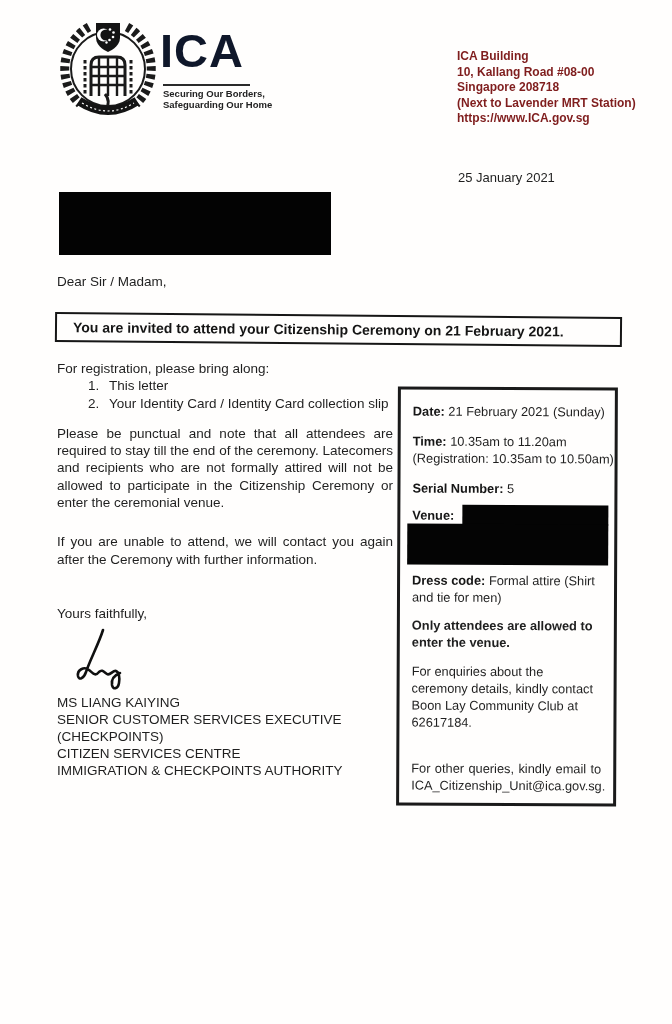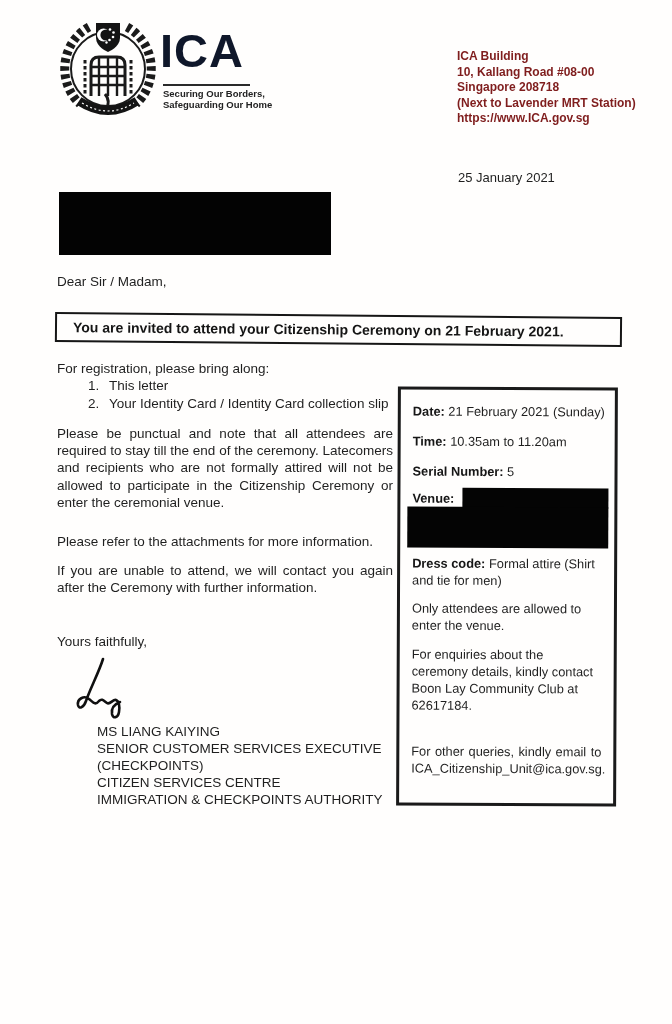--- a/index.html
+++ b/index.html
@@ -32,38 +32,38 @@
   
   .left-col{left:57px;top:360px;width:336px;font-size:13.5px;line-height:17.3px;}
   .left-col p{margin:0;}
   .reg-list{margin:0 0 13px;padding-left:46px;}
   .reg-list li{padding-left:6px;}
   .para-punctual{text-align:justify;margin:0 0 22px !important;}
   .para-attach{margin:0 0 11px !important;}
   .para-unable{text-align:justify;margin:0 0 37px !important;}
   .closing{margin:0 0 4px !important;}
   .signature{margin:0 0 2px 6px;display:block;}
-  .signoff{line-height:17px;margin-left:40px;}
+  .signoff{line-height:17px;}
 
   
   .info-title{left:404px;top:363px;width:204px;text-align:center;font-size:15px;font-weight:bold;color:#141414;}
   .info-box{
     left:397px;top:387px;width:190px;height:400px;border:3px solid #1a1a1a;
     padding:13px 12px 0;font-size:12.8px;line-height:17px;background:#fffefd;
     transform:rotate(0.25deg);
   }
   .info-box .nowrap{white-space:nowrap;}
   .row-date{margin-bottom:13px;}
   .row-time{margin-bottom:13px;}
   .row-serial{margin-bottom:10px;}
   .row-venue{position:relative;height:57px;margin-bottom:8px;}
   .venue-redaction-a{position:absolute;left:50px;top:-2px;right:-6px;height:20px;background:#040404;}
   .venue-redaction-b{position:absolute;left:-5px;top:17px;right:-6px;height:41px;background:#040404;}
   .row-dress{margin-bottom:11px;}
-  .row-attendees{font-weight:normal;margin-bottom:12px;}
+  .row-attendees{font-weight:bold;margin-bottom:12px;}
   .row-enquiries{margin-bottom:29px;}
   .row-other{text-align:justify;}
   b{color:#161616;}
 </style>
 </head>
 <body>
 
 <div class="page">
 
   <svg class="abs logo" width="104" height="112" viewBox="0 0 104 112">
@@ -119,21 +119,20 @@
     <span>You are invited to attend your Citizenship Ceremony on 21 February 2021.</span>
   </div>
 
   <div class="abs left-col">
     <p class="reg-intro">For registration, please bring along:</p>
     <ol class="reg-list">
       <li>This letter</li>
       <li>Your Identity Card / Identity Card collection slip</li>
     </ol>
     <p class="para-punctual">Please be punctual and note that all attendees are required to stay till the end of the ceremony. Latecomers and recipients who are not formally attired will not be allowed to participate in the Citizenship Ceremony or enter the ceremonial venue.</p>
-    <p class="para-attach">Please refer to the attachments for more information.</p>
     <p class="para-unable">If you are unable to attend, we will contact you again after the Ceremony with further information.</p>
     <p class="closing">Yours faithfully,</p>
 
     <svg class="signature" width="110" height="66" viewBox="0 0 110 66">
       <path d="M40,4 C36,17 27,34 23,46 C21,52 16,55 15,50 C14,44 21,40 26,44 C30,47 32,51 36,46 C39,43 41,46 44,48 C47,50 50,44 53,45 C56,46 57,52 56,57 C55,63 50,64 49,59 C48,53 52,49 57,47" fill="none" stroke="#101010" stroke-width="2.6" stroke-linecap="round" stroke-linejoin="round"></path>
     </svg>
 
     <div class="signoff">
       <div>MS LIANG KAIYING</div>
       <div>SENIOR CUSTOMER SERVICES EXECUTIVE</div>
@@ -148,20 +147,21 @@
     <div class="row-date nowrap">
       <b>Date:</b>
       <span>21 February 2021 (Sunday)</span>
     </div>
 
     <div class="row-time">
       <div class="nowrap">
         <b>Time:</b>
         <span>10.35am to 11.20am</span>
       </div>
+      <div class="nowrap">(Registration: 10.35am to 10.50am)</div>
     </div>
 
     <div class="row-serial nowrap">
       <b>Serial Number:</b>
       <span>5</span>
     </div>
 
     <div class="row-venue">
       <b>Venue:</b>
       <div class="venue-redaction-a"></div>

